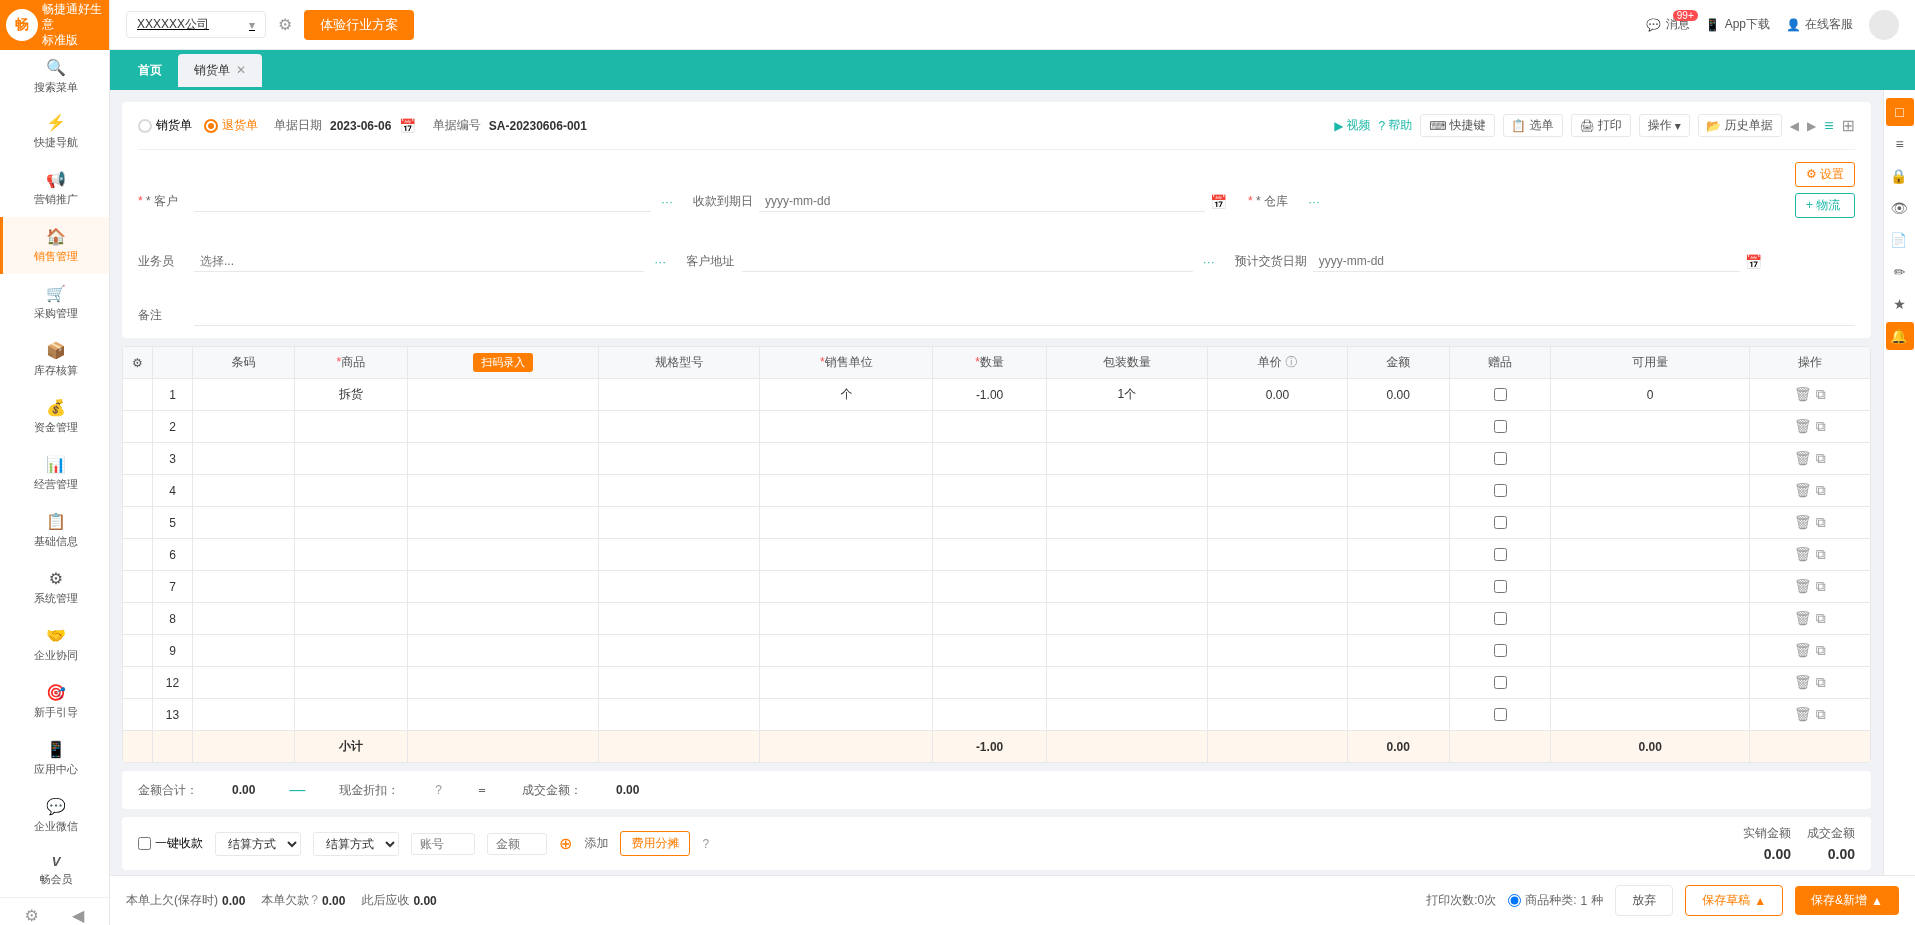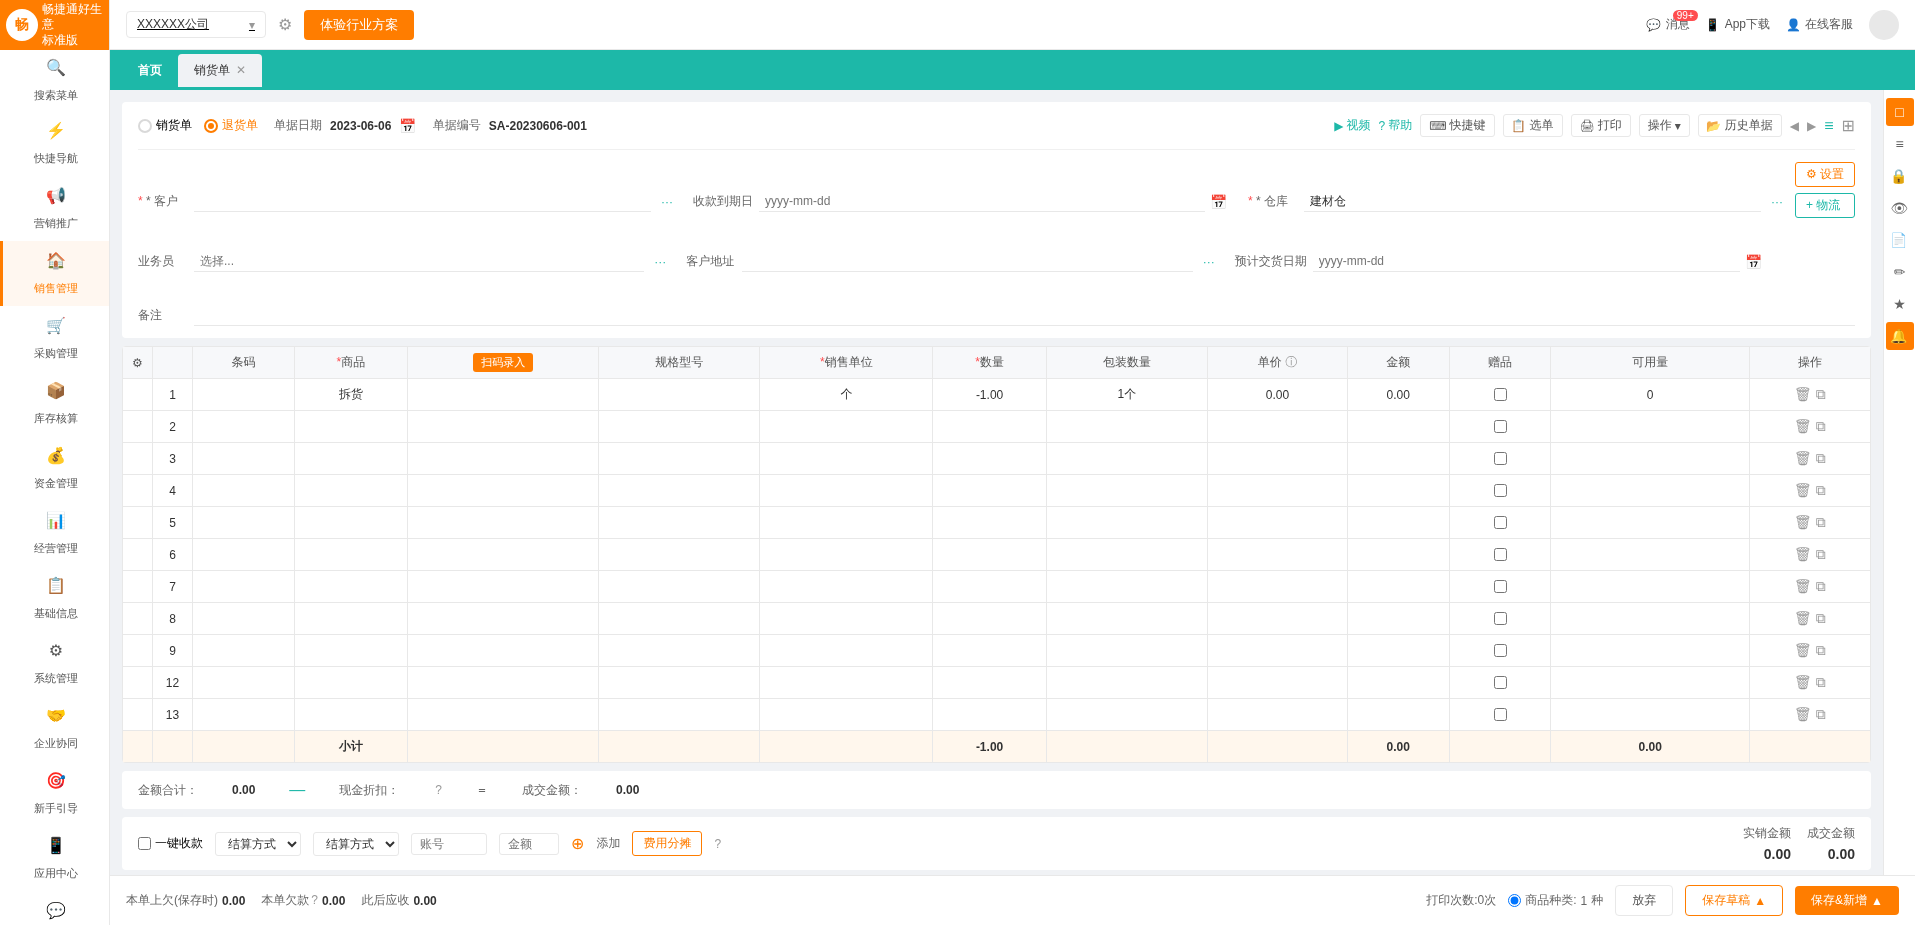--- a/index.html
+++ b/index.html
@@ -6,21 +6,21 @@
     body { background: #f0f2f5; display: flex; height: 925px; overflow: hidden; }
 
     
     .sidebar { width: 110px; background: #fff; display: flex; flex-direction: column; border-right: 1px solid #e8e8e8; height: 925px; flex-shrink: 0; }
     .sidebar-logo { background: #ff7d00; padding: 8px 6px; display: flex; align-items: center; gap: 4px; height: 50px; }
     .sidebar-logo-icon { width: 32px; height: 32px; background: #fff; border-radius: 50%; display: flex; align-items: center; justify-content: center; color: #ff7d00; font-size: 14px; font-weight: bold; flex-shrink: 0; }
     .sidebar-logo-text { color: #fff; font-size: 11px; line-height: 1.3; }
     .sidebar-item { display: flex; flex-direction: column; align-items: center; padding: 10px 4px; cursor: pointer; color: #555; border-left: 3px solid transparent; gap: 3px; }
     .sidebar-item.active { background: #fff7f0; color: #ff7d00; border-left: 3px solid #ff7d00; }
     .sidebar-item-icon { font-size: 16px; }
-    .sidebar-item-label { font-size: 11px; margin-top: 8px; }
+    .sidebar-item-label { font-size: 11px; }
     .sidebar-search { display: flex; flex-direction: column; align-items: center; padding: 8px 4px; cursor: pointer; color: #555; gap: 3px; }
     .sidebar-bottom { margin-top: auto; display: flex; justify-content: space-around; padding: 8px; border-top: 1px solid #f0f0f0; }
     .sidebar-bottom-btn { color: #999; cursor: pointer; font-size: 16px; }
 
     
     .main { flex: 1; display: flex; flex-direction: column; overflow: hidden; }
 
     
     .top-header { height: 50px; background: #fff; display: flex; align-items: center; padding: 0 16px; border-bottom: 1px solid #e8e8e8; gap: 12px; }
     .company-select { display: flex; align-items: center; gap: 6px; border: 1px solid #e8e8e8; border-radius: 4px; padding: 4px 10px; cursor: pointer; min-width: 140px; text-decoration: underline; }
@@ -89,21 +89,21 @@
     .bottom-summary { background: #fff; border-radius: 4px; padding: 10px 16px; display: flex; align-items: center; gap: 34px; margin-bottom: 8px; }
     .summary-label { color: #666; }
     .summary-value { color: #333; font-weight: bold; }
     .minus-icon { color: #1db8a8; font-size: 16px; }
     .equals-icon { color: #333; }
 
     
     .payment-row { background: #fff; border-radius: 4px; padding: 8px 16px; display: flex; align-items: center; gap: 12px; margin-bottom: 8px; }
     .checkbox-label { display: flex; align-items: center; gap: 4px; cursor: pointer; }
     .payment-select { border: 1px solid #e8e8e8; border-radius: 3px; padding: 3px 8px; color: #333; background: #fff; }
-    .payment-input { border: 1px solid #e8e8e8; border-radius: 3px; padding: 3px 8px; color: #999; width: 76px; }
+    .payment-input { border: 1px solid #e8e8e8; border-radius: 3px; padding: 3px 8px; color: #999; width: 64px; }
     .add-btn { color: #ff7d00; cursor: pointer; font-size: 16px; }
     .expense-btn { background: #fff; border: 1px solid #ff7d00; color: #ff7d00; padding: 3px 10px; border-radius: 3px; cursor: pointer; }
     .help-icon { color: #999; cursor: pointer; }
     .payment-right { margin-left: auto; display: flex; align-items: flex-end; gap: 16px; }
     .payment-stat { display: flex; flex-direction: column; align-items: flex-end; gap: 4px; }
     .stat-label { color: #666; }
     .stat-value { color: #333; font-weight: bold; font-size: 14px; }
 
     
     .footer { background: #fff; border-top: 1px solid #e8e8e8; display: flex; align-items: center; padding: 8px 16px; gap: 16px; height: 50px; }
@@ -298,21 +298,20 @@
             <input class="field-input" type="text" value="" style="">
             <span class="field-dots">···</span>
           </div>
           <div class="form-field" style="margin-left:20px;">
             <span class="field-label">收款到期日</span>
             <input class="field-input" type="text" placeholder="yyyy-mm-dd" style="color: rgb(204, 204, 204);">
             <span class="cal-icon">📅</span>
           </div>
           <div class="form-field" style="margin-left:20px;">
             <span class="field-label"><span style="color:#ff4d4f;">*</span> <span>* 仓库</span></span>
-            <input class="field-input" type="text" value="建材仓" style="">
             <span class="field-dots">···</span>
           </div>
           <div class="side-btns" style="margin-left:12px;">
             <button class="settings-btn">⚙ 设置</button>
             <button class="logistics-btn">+ 物流</button>
           </div>
         </div>
 
         <div class="form-fields-row">
           <div class="form-field">

